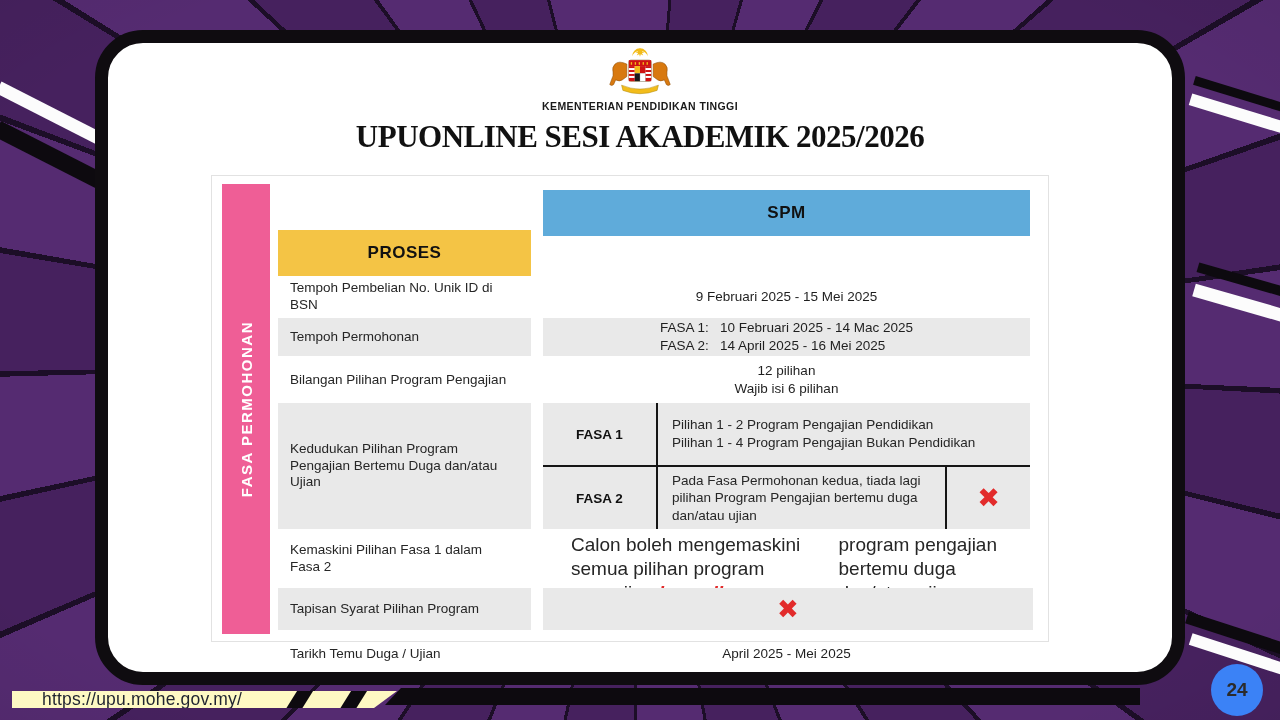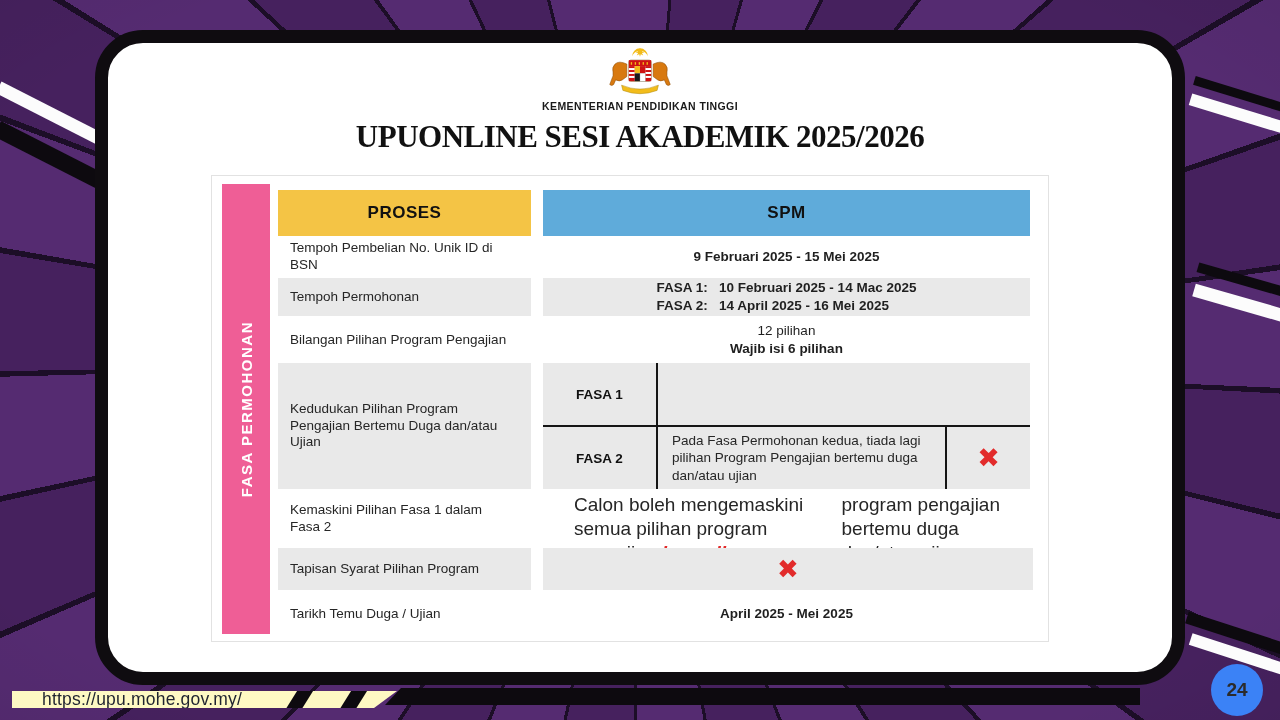--- a/index.html
+++ b/index.html
@@ -52,34 +52,34 @@
     writing-mode:vertical-rl; transform:rotate(180deg);
     color:#FFFFFF; font-weight:800; font-size:15px; letter-spacing:1.5px;
   }
   .grid { display:flex; flex-direction:column; }
   .row { display:flex; }
   .cl { width:253px; flex:none; }
   .cr { width:487px; flex:none; margin-left:12px; }
   .gray { background:#E9E9E9; }
   .hdr { height:46px; display:flex; align-items:center; justify-content:center;
          font-size:17px; font-weight:800; letter-spacing:0.5px; color:#111; }
-  .hdr-proses { background:#F4C445; }
+  .hdr-proses { background:#F4C445;margin-top:40px; }
   .hdr-spm { background:#5FABDA; }
 
   .label-cell { display:flex; align-items:center; font-size:13.5px; color:#262626;
                 padding-left:12px; padding-right:18px; line-height:1.25; }
   .val-center { display:flex; flex-direction:column; align-items:center; justify-content:center;
                 font-size:13.5px; color:#1F1F1F; line-height:1.3; }
-  .bold { font-weight:700; }
+  .bold { font-weight:400; }
   .pre { white-space:pre; }
   .fit { width:fit-content; text-align:left; }
 
   .g4 { margin-top:4px; } .g3 { margin-top:3px; }
   .h34 { height:34px; } .h38 { height:38px; } .h40 { height:40px; }
-  .h52 { height:52px;justify-content:space-between; } .h42 { height:42px; } .h126 { height:126px; }
+  .h52 { height:52px; } .h42 { height:42px; } .h126 { height:126px; }
 
   .sub { display:flex; height:62px; }
   .sub-label { width:113px; flex:none; display:flex; align-items:center; justify-content:center;
                font-size:13.5px; font-weight:700; color:#111; }
   .vline { width:2px; flex:none; background:#151515; }
   .hline { height:2px; background:#151515; }
   .sub-text { flex:1; display:flex; flex-direction:column; justify-content:center;
               padding-left:14px; padding-right:8px; font-size:13.5px; color:#262626; line-height:1.3; }
   .sub-text2 { width:287px; flex:none; display:flex; align-items:center;
                padding-left:14px; padding-right:14px; font-size:13.5px; color:#262626; line-height:1.28; }
@@ -207,20 +207,24 @@
           <div class="bold">Wajib isi 6 pilihan</div>
         </div>
       </div>
 
       <div class="row g3 h126">
         <div class="cl label-cell gray">Kedudukan Pilihan Program Pengajian Bertemu Duga dan/atau Ujian</div>
         <div class="cr gray">
           <div class="sub">
             <div class="sub-label">FASA 1</div>
             <div class="vline"></div>
+            <div class="sub-text">
+              <div>Pilihan 1 - 2  Program Pengajian Pendidikan</div>
+              <div>Pilihan 1 - 4 Program Pengajian Bukan Pendidikan</div>
+            </div>
           </div>
           <div class="hline"></div>
           <div class="sub">
             <div class="sub-label">FASA 2</div>
             <div class="vline"></div>
             <div class="sub-text2">Pada Fasa Permohonan kedua, tiada lagi pilihan Program Pengajian bertemu duga dan/atau ujian</div>
             <div class="vline"></div>
             <div class="xcell">
               <span class="xmark">✖</span>
             </div>

